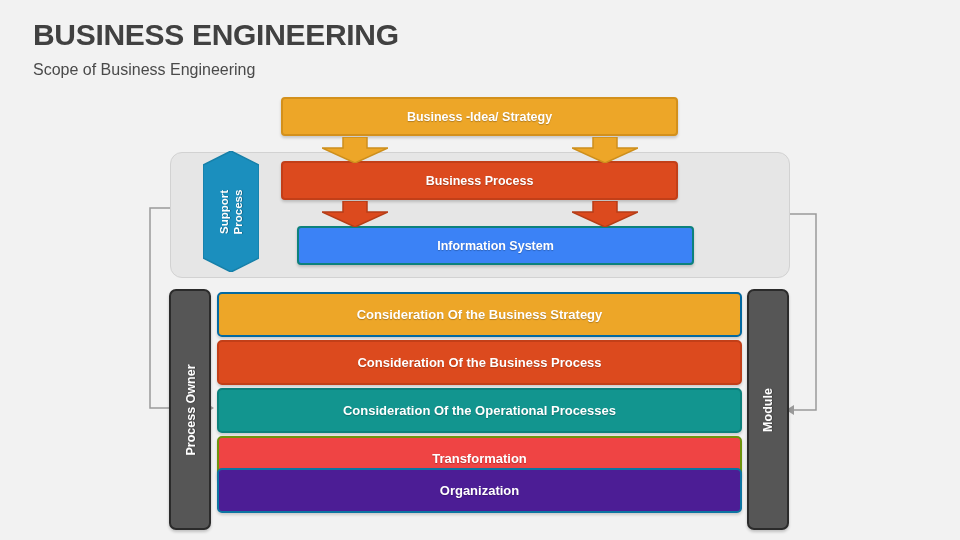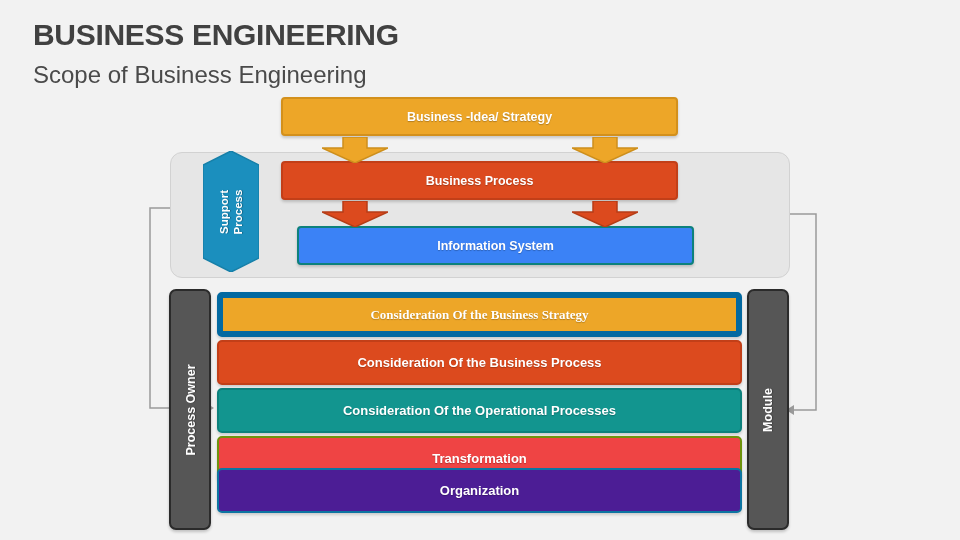--- a/index.html
+++ b/index.html
@@ -33,21 +33,21 @@
     font-weight: bold;
     color: #414141;
     letter-spacing: -0.3px;
     white-space: nowrap;
   }
 
   #page-subtitle {
     position: absolute;
     left: 33px;
     top: 61px;
-    font-size: 24px;
+    font-size: 16px;
     font-weight: normal;
     color: #4a4a4a;
     white-space: nowrap;
   }
 
   
   #support-panel {
     position: absolute;
     left: 170px;
     top: 152px;
@@ -266,21 +266,21 @@
   <div class="side-bar" id="bar-process-owner"></div>
   <div class="side-bar-label" id="label-process-owner">
     <span>Process Owner</span>
   </div>
 
   <div class="side-bar" id="bar-module"></div>
   <div class="side-bar-label" id="label-module">
     <span>Module</span>
   </div>
 
-  <div class="row-bar" id="row-0" style="top:292px; background:#eda628; border:6px solid #0369a1;font-family:Liberation Serif, serif;">Consideration Of the Business Strategy</div>
+  <div class="row-bar" id="row-0" style="top:292px; background:#eda628; border:2px solid #0369a1;">Consideration Of the Business Strategy</div>
 
   <div class="row-bar" id="row-2" style="top:388px; background:#12958f; border:2px solid #0d817c;">Consideration Of the Operational Processes</div>
 
   <div class="row-bar" id="row-1" style="top:340px; background:#dc4a1e; border:2px solid #c23f18;">Consideration Of the Business Process</div>
 
   <div class="row-bar" id="row-3" style="top:436px; background:#ef4444; border:2px solid #6e930c;">Transformation</div>
 
   <div class="row-bar" id="row-4" style="top:468px; background:#4c1d95; border:2px solid #0d75a2;">Organization</div>
 
 </div>

